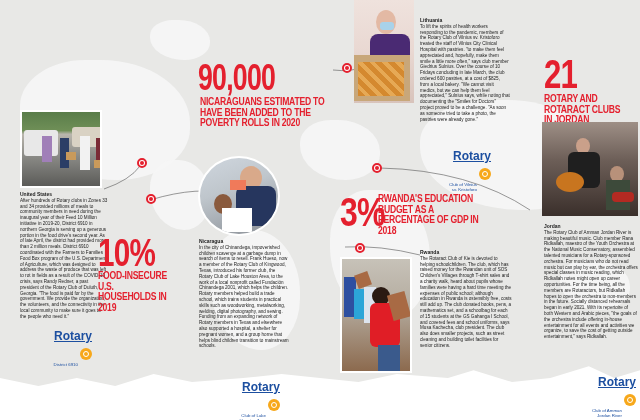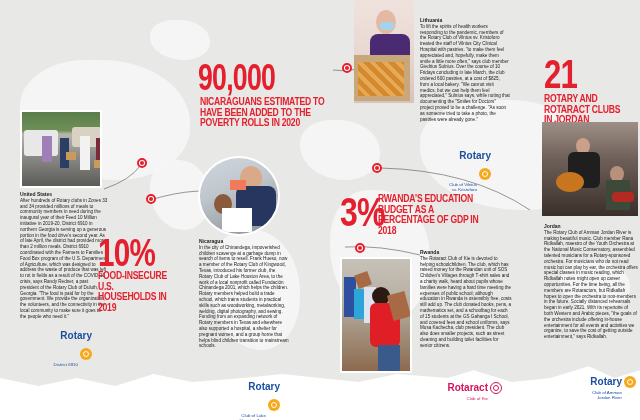--- a/index.html
+++ b/index.html
@@ -11,21 +11,21 @@
       background: #e8e8e6;
       clip-path: polygon(0 0, 100% 0, 100% 93%, 96% 95%, 92% 92%, 86% 95%, 80% 96%, 74% 93%, 70% 95%, 62% 94%, 56% 96%, 50% 95%, 44% 94%, 38% 95%, 30% 96%, 24% 94%, 18% 97%, 12% 95%, 6% 97%, 0 95%);
     }
     .land { position: absolute; background: #f6f6f5; border-radius: 40% 55% 45% 60%; opacity: 0.95; }
     .photo { position: absolute; overflow: hidden; border: 2px solid #fff; }
     .stat-big { position: absolute; color: #e4202e; font-family: "Liberation Sans", sans-serif; font-weight: 900; letter-spacing: -1px; line-height: 0.9; transform-origin: left top; }
     .stat-sub { position: absolute; color: #e4202e; font-family: "Liberation Sans", sans-serif; font-weight: 700; text-transform: uppercase; line-height: 1.0; font-size: 10.5px; letter-spacing: -0.3px; transform: scaleX(0.82); transform-origin: left top; }
     .story { position: absolute; font-size: 4.6px; line-height: 5.8px; color: #222; }
     .story .loc { font-weight: 700; display: block; font-size: 5px; }
     .logo { position: absolute; text-align: right; }
-    .logo .brand { font-weight: 700; color: #1c4fa0; font-size: 10px; display: inline-block; vertical-align: middle; }
+    .logo .brand { font-weight: 700; color: #1c4fa0; font-size: 12px; display: inline-block; vertical-align: middle; text-decoration: underline; }
     .logo .brand.pink { color: #d4145a; }
     .logo .wheel { display: inline-block; width: 12px; height: 12px; border-radius: 50%; background: #f7a81b; vertical-align: middle; margin-left: 2px; position: relative; }
     .logo .wheel.pink { background: #fff; border: 1.5px solid #d4145a; }
     .logo .wheel::after { content: ""; position: absolute; left: 3px; top: 3px; width: 4px; height: 4px; border-radius: 50%; border: 1px solid #fff; }
     .logo .wheel.pink::after { border-color: #d4145a; left: 2px; top: 2px; }
     .logo .club { display: block; color: #1c4fa0; font-size: 4.4px; line-height: 5px; margin-right: 14px; }
     .logo .club.pink { color: #d4145a; }
     .pin { position: absolute; width: 10px; height: 10px; border-radius: 50%; border: 2px solid #e4202e; background: #fff; }
     .pin::after { content: ""; position: absolute; left: 1px; top: 1px; width: 4px; height: 4px; border-radius: 50%; background: #e4202e; }
     svg.lines { position: absolute; left: 0; top: 0; pointer-events: none; }
@@ -153,17 +153,13 @@
     <div style="position:absolute;left:28px;top:44px;width:30px;height:44px;background:#e01e26;border-radius:6px;"></div>
     <div style="position:absolute;left:36px;top:86px;width:22px;height:26px;background:#3a5a8c;"></div>
     <div style="position:absolute;left:48px;top:34px;width:18px;height:26px;background:#a86a44;transform:rotate(-15deg);"></div>
     <div style="position:absolute;left:14px;top:14px;width:14px;height:14px;background:#a86a44;transform:rotate(-20deg);"></div>
   </div>
 
   <div class="story" style="left:420px;top:250px;width:92px;">
     <span class="loc">Rwanda</span>
     <span>The Rotaract Club of Kie is devoted to helping schoolchildren. The club, which has raised money for the Rwandan unit of SOS Children's Villages through T-shirt sales and a charity walk, heard about pupils whose families were having a hard time meeting the expenses of public school; although education in Rwanda is ostensibly free, costs still add up. The club donated books, pens, a mathematics set, and a schoolbag for each of 15 students at the GS Gahanga I School, and covered fees and school uniforms, says Musa Kachecha, club president. The club also does smaller projects, such as street cleaning and building toilet facilities for senior citizens.</span>
   </div>
-  <div class="logo" style="left:442px;top:378px;width:60px;">
-    <span class="brand pink">Rotaract</span><span class="wheel pink"></span>
-    <span class="club pink">Club of Kie</span>
-  </div>
 </div>
 
 </body></html>

